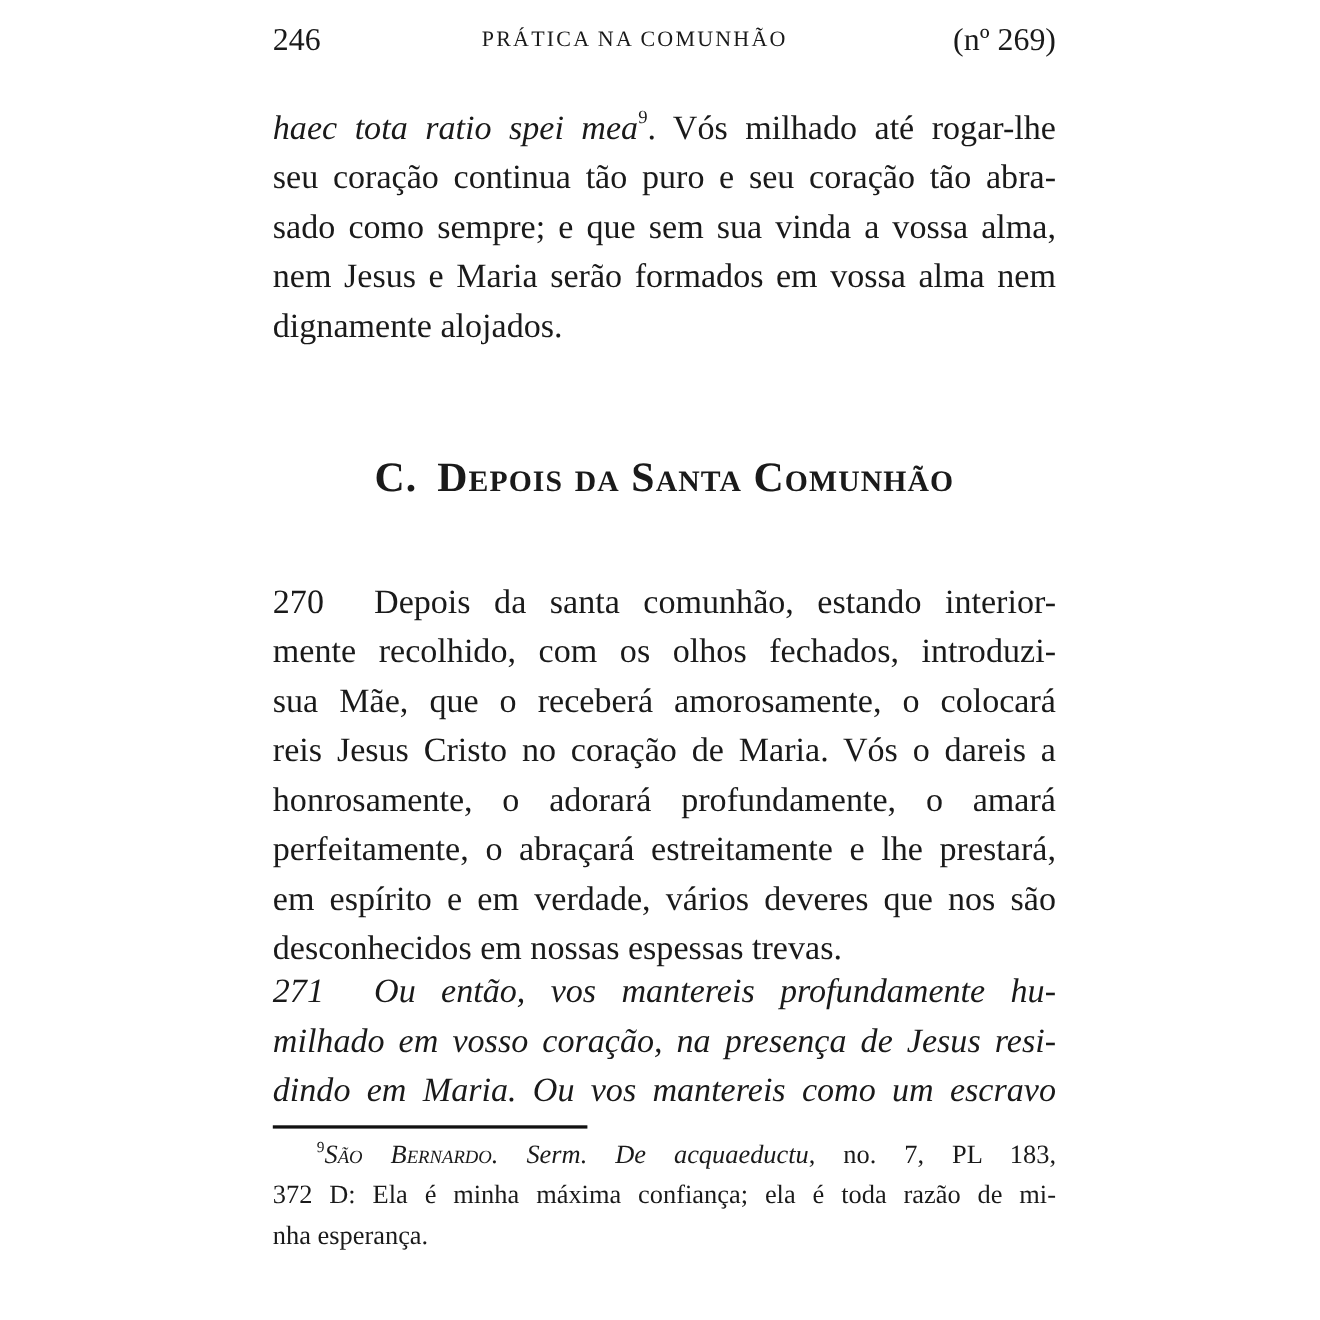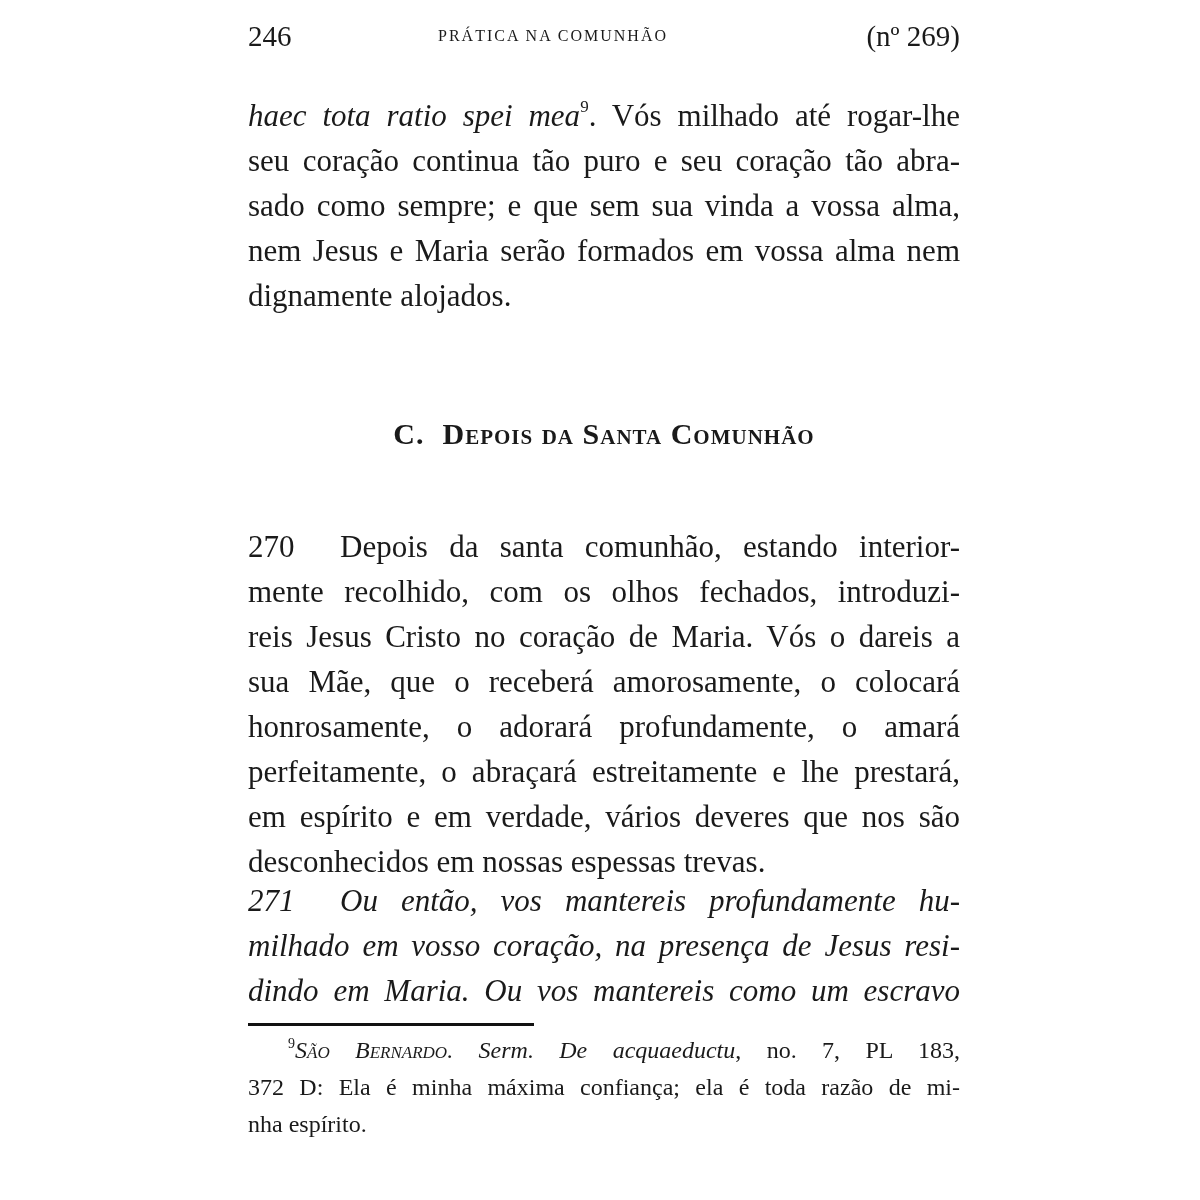--- a/index.html
+++ b/index.html
@@ -29,21 +29,21 @@
       height: 40px;
       font-size: 29px;
       line-height: 40px;
       text-decoration: underline;
     }
     .running-head .folio { position: absolute; left: 0; top: 0; }
     .running-head .title {
       position: absolute;
       left: 190px;
       top: 0;
-      font-size: 16px;
+      font-size: 20px;
       letter-spacing: 2px;
       font-variant: small-caps;
       text-transform: uppercase;
     }
     .running-head .ref { position: absolute; right: 0; top: 0; }
 
     .block {
       position: absolute;
       left: 0;
       width: 712px;
@@ -69,21 +69,21 @@
       width: 92px;
       text-align: left;
     }
     .section-heading {
       position: absolute;
       top: 412px;
       left: 0;
       width: 712px;
       text-align: center;
       font-weight: bold;
-      font-size: 30px;
+      font-size: 38px;
       line-height: 44px;
       font-variant: small-caps;
       letter-spacing: 1px;
     }
     .section-heading .letter { margin-right: 18px; }
 
     .footnote-rule {
       position: absolute;
       top: 1023px;
       left: 0;
@@ -123,35 +123,35 @@
     <span class="line last">dignamente alojados.</span>
   </div>
 
   <div class="section-heading">
     <span class="letter">C.</span><span>Depois da Santa Comunhão</span>
   </div>
 
   <div class="block" style="top:488px;margin-top:36px;">
     <span class="line" style="text-align-last:justify;"><span class="para-num">270</span><span>Depois da santa comunhão, estando interior-</span></span>
     <span class="line">mente recolhido, com os olhos fechados, introduzi-</span>
+    <span class="line">sua Mãe, que o receberá amorosamente, o colocará</span>
     <span class="line">reis Jesus Cristo no coração de Maria. Vós o dareis a</span>
-    <span class="line">sua Mãe, que o receberá amorosamente, o colocará</span>
     <span class="line">honrosamente, o adorará profundamente, o amará</span>
     <span class="line">perfeitamente, o abraçará estreitamente e lhe prestará,</span>
     <span class="line">em espírito e em verdade, vários deveres que nos são</span>
     <span class="line last">desconhecidos em nossas espessas trevas.</span>
   </div>
 
   <div class="block" style="top:878px;font-style:italic;">
     <span class="line"><span class="para-num">271</span><span>Ou então, vos mantereis profundamente hu-</span></span>
     <span class="line">milhado em vosso coração, na presença de Jesus resi-</span>
     <span class="line">dindo em Maria. Ou vos mantereis como um escravo</span>
   </div>
 
   <div class="footnote-rule"></div>
 
   <div class="footnote">
     <span class="line first"><sup class="fn">9</sup><span class="sc">São Bernardo.</span> <span class="ital">Serm. De acquaeductu</span><span>, no. 7, PL 183,</span></span>
     <span class="line">372 D: Ela é minha máxima confiança; ela é toda razão de mi-</span>
-    <span class="line last">nha espírito.</span>
+    <span class="line last">nha esperança.</span>
   </div>
 
 </div>
 
 </body></html>

